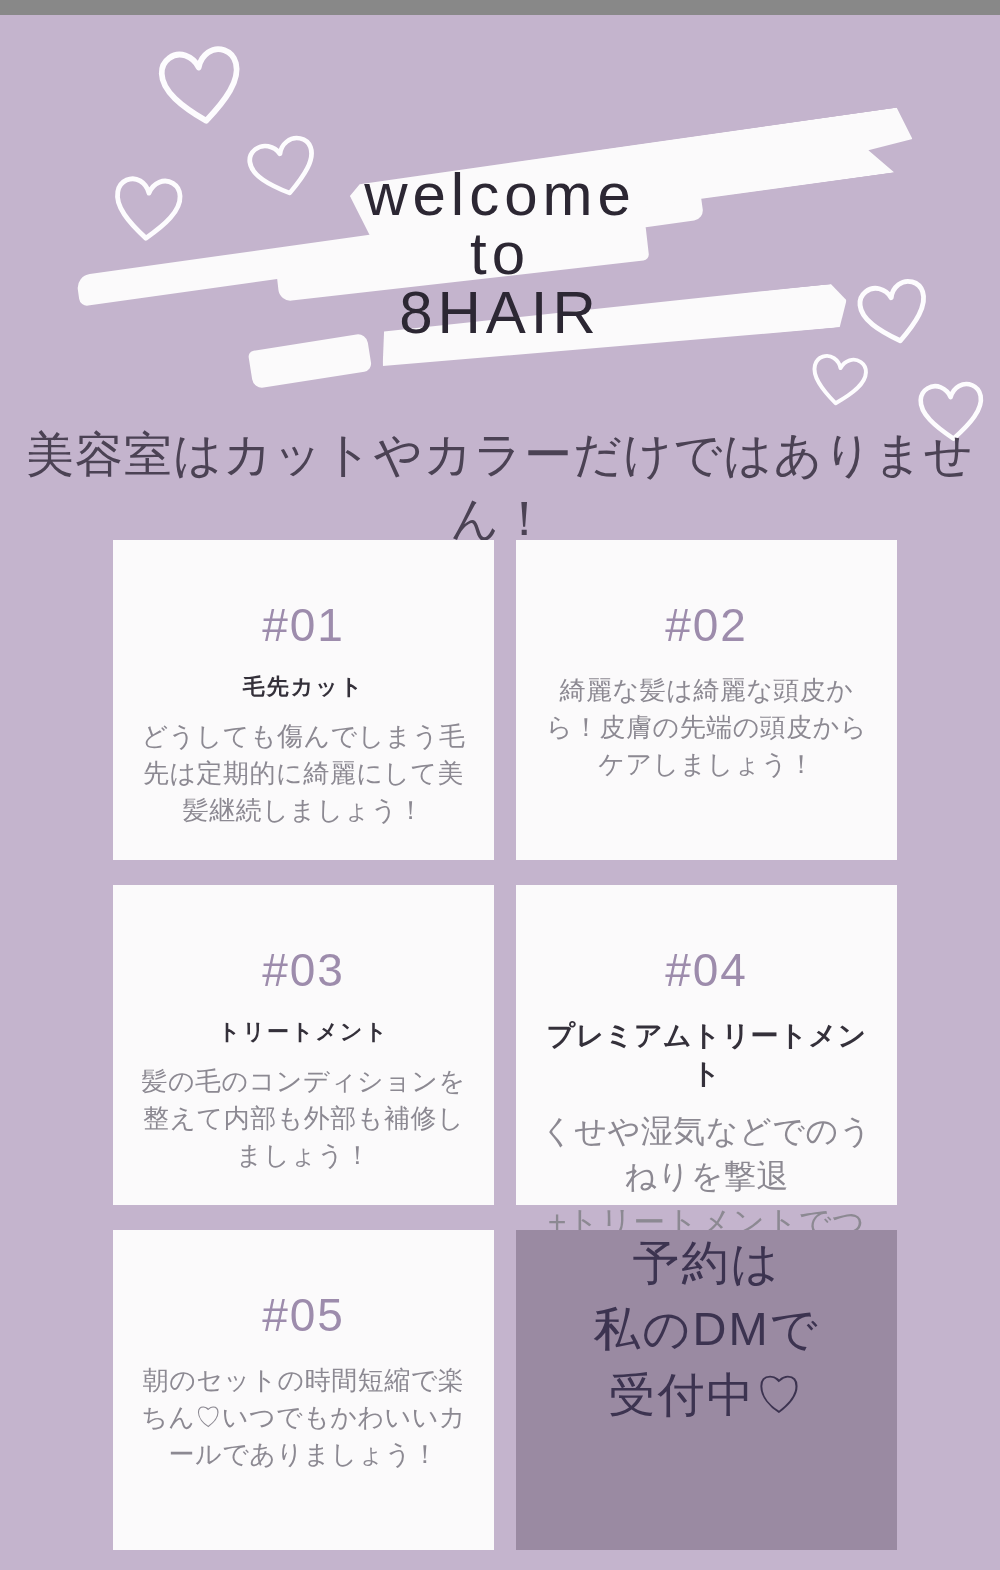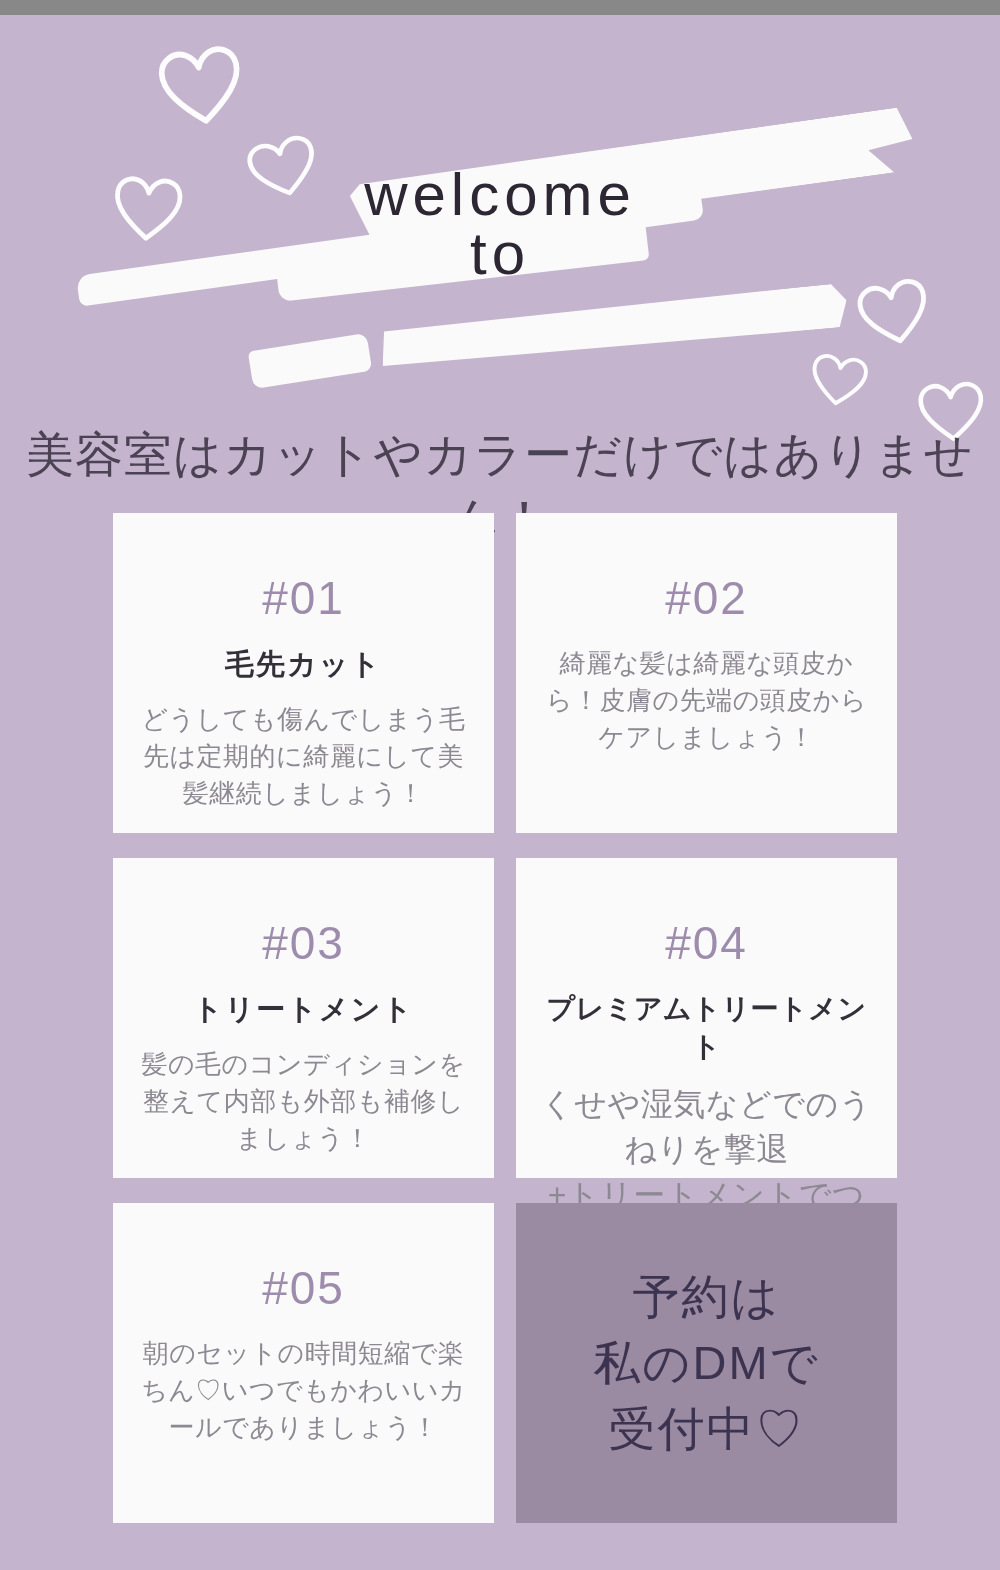--- a/index.html
+++ b/index.html
@@ -44,36 +44,36 @@
   }
   .welcome-title .line{white-space:nowrap;}
   .subtitle{
     position:absolute; top:408px; left:0; width:100%; z-index:3;
     text-align:center; font-size:48px; font-weight:500; letter-spacing:1px;
     color:var(--subtitle-text);
   }
 
   
   .cards{
-    position:absolute; top:498px; left:113px; z-index:3;
+    position:absolute; top:525px; left:113px; z-index:3;
     display:grid; grid-template-columns:381px 381px; grid-auto-rows:320px;
     column-gap:22px; row-gap:25px;
   }
   .card{
     background:var(--card-bg); text-align:center; box-sizing:border-box;
     padding:58px 18px 0 18px;
   }
   .card .num{font-size:46px; color:var(--number-text); letter-spacing:2px; margin-bottom:20px; font-weight:400;}
-  .card .title{font-size:29px; font-weight:700; color:var(--card-title-text); letter-spacing:2px; margin-bottom:16px;}
+  .card .title{font-size:22px; font-weight:700; color:var(--card-title-text); letter-spacing:2px; margin-bottom:16px;}
   .card .body{font-size:26px; color:var(--card-body-text); line-height:1.42; letter-spacing:0.5px; white-space:pre-line;}
   .card.c4 .title{font-size:28px; letter-spacing:0.5px;}
   .card.c4 .body{font-size:32px;}
   .card.dark{
     background:var(--dark-card-bg); padding:0;
-    display:flex; align-items:center; justify-content:center;
+    display:flex; align-items:flex-start; justify-content:center;
   }
   .cta-text{
     font-size:47px; line-height:1.4; letter-spacing:2px; font-weight:400;
     color:var(--cta-text); white-space:pre-line; text-align:center;
   }
 </style>
 </head>
 <body>
 
 <div class="canvas">
@@ -111,20 +111,21 @@
 
   <div class="stroke stroke-b"></div>
   <div class="stroke stroke-c"></div>
   <div class="stroke stroke-a"></div>
   <div class="stroke stroke-d"></div>
   <div class="stroke stroke-e"></div>
 
   <div class="welcome-title">
     <div class="line">welcome</div>
     <div class="line">to</div>
+    <div class="line">8HAIR</div>
   </div>
 
   <div class="subtitle">美容室はカットやカラーだけではありません！</div>
 
   <div class="cards">
 
     <div class="card">
       <div class="num">#01</div>
       <div class="title">毛先カット</div>
       <div class="body">どうしても傷んでしまう毛

